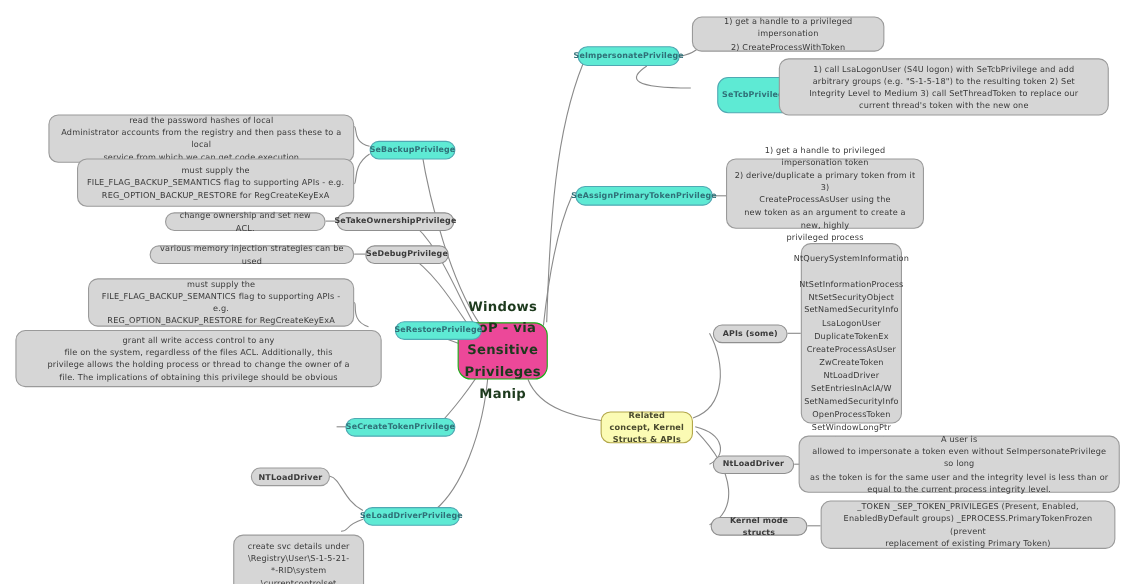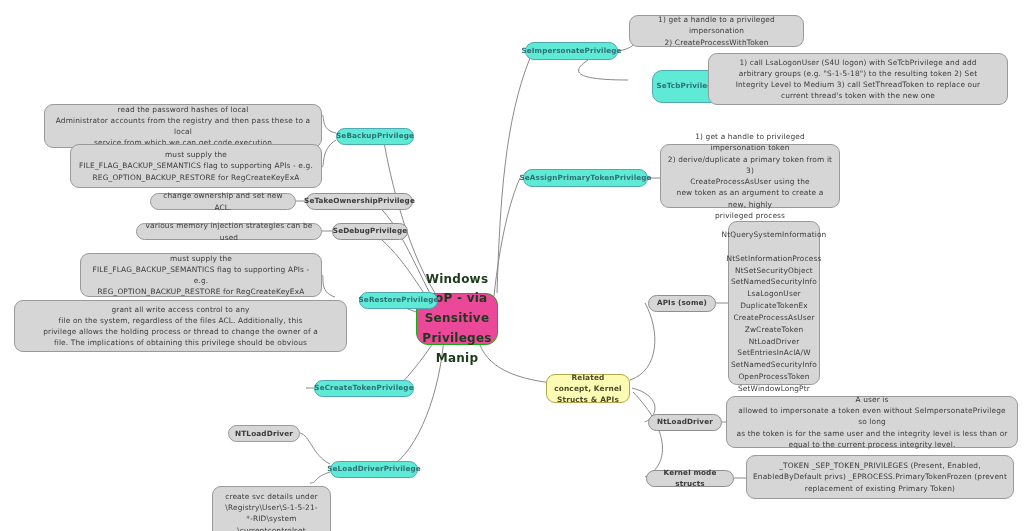--- a/index.html
+++ b/index.html
@@ -217,16 +217,16 @@
 DeviceIoControl</div>
 
   <div class="node gray-key" style="left:648px; top:414px; width:74px; height:17px;">NtLoadDriver</div>
   <div class="node" style="left:726px; top:396px; width:292px; height:52px;">A user is
 allowed to impersonate a token even without SeImpersonatePrivilege so long
 as the token is for the same user and the integrity level is less than or
 equal to the current process integrity level.</div>
 
   <div class="node gray-key" style="left:646px; top:470px; width:88px; height:17px;">Kernel mode structs</div>
   <div class="node" style="left:746px; top:455px; width:268px; height:44px;">_TOKEN   _SEP_TOKEN_PRIVILEGES (Present, Enabled,
-EnabledByDefault privs) _EPROCESS.PrimaryTokenFrozen (prevent
+EnabledByDefault groups) _EPROCESS.PrimaryTokenFrozen (prevent
 replacement of existing Primary Token)</div>
 
 </div>
 
 </body></html>

